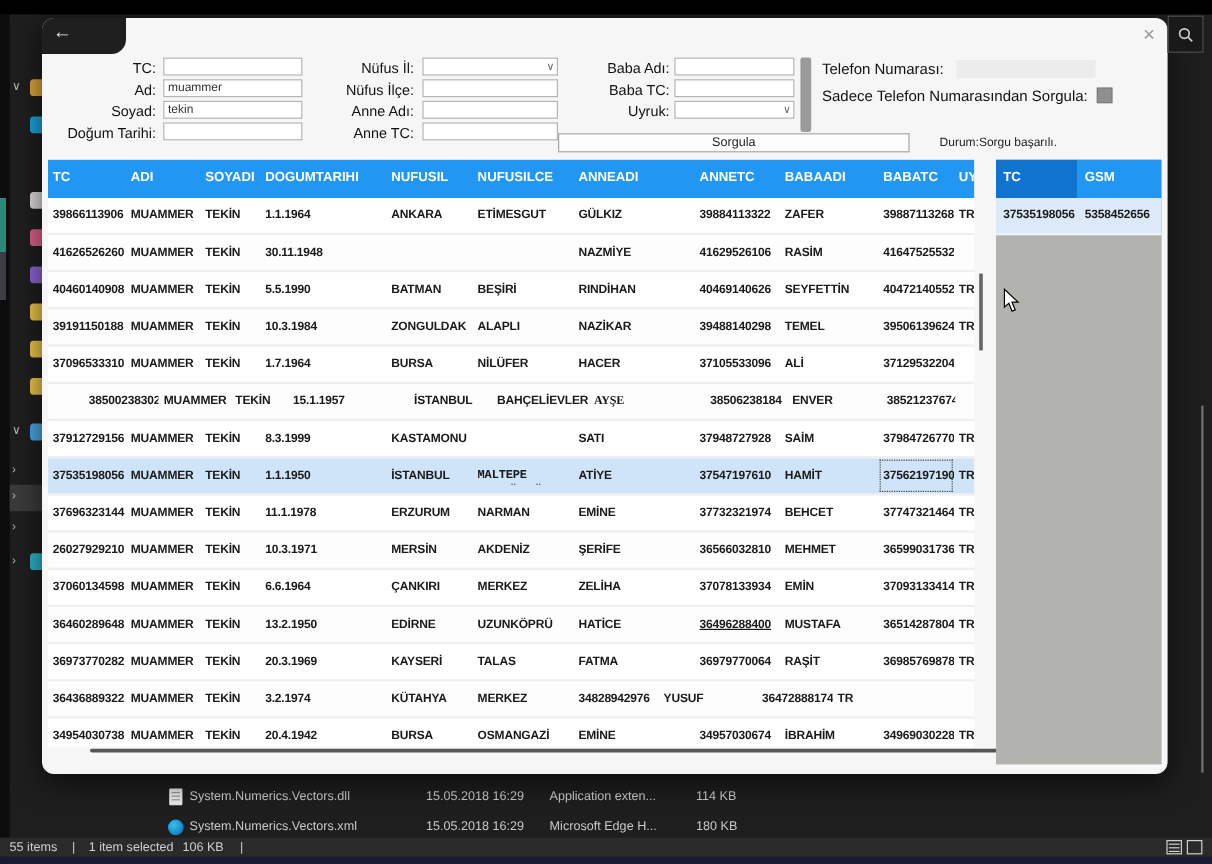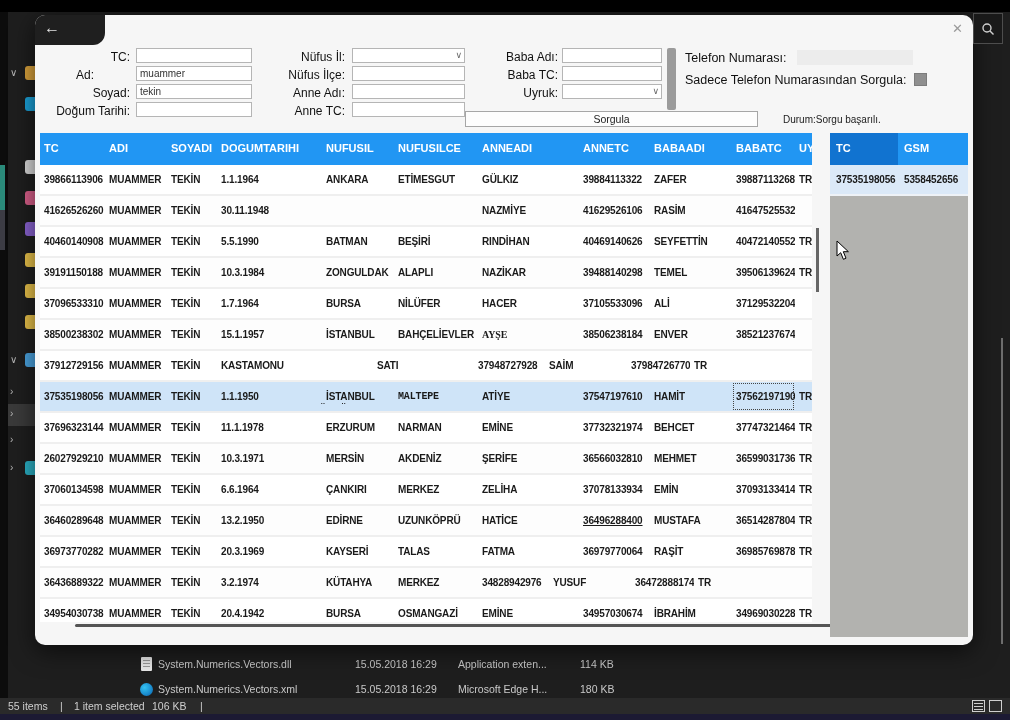--- a/index.html
+++ b/index.html
@@ -183,21 +183,21 @@
       <i></i>
     </div>
   <div class="view-ico" style="left:989px;"></div>
   <div id="bottom-strip"></div>
 
   <div id="dialog">
     <span id="dlg-close">✕</span>
 
     <span class="frm-label" style="left:5px;  top:35px; width:90px;">TC:</span>
     <input class="frm-input" style="left: 101px; top: 33px; width: 116px;" value="">
-    <span class="frm-label" style="left:5px;  top:53px; width:90px;text-align:center;">Ad:</span>
+    <span class="frm-label" style="left:5px;  top:53px; width:90px;">Ad:</span>
     <input class="frm-input" style="left: 101px; top: 51px; width: 116px;" value="muammer">
     <span class="frm-label" style="left:5px;  top:71px; width:90px;">Soyad:</span>
     <input class="frm-input" style="left: 101px; top: 69px; width: 116px;" value="tekin">
     <span class="frm-label" style="left:5px;  top:89px; width:90px;">Doğum Tarihi:</span>
     <input class="frm-input" style="left: 101px; top: 87px; width: 116px;" value="">
 
     <span class="frm-label" style="left:215px; top:35px; width:95px;">Nüfus İl:</span>
     <div class="frm-combo" style="left:317px; top:33px; width:113px;">
         <span class="dd">∨</span>
       </div>
@@ -300,36 +300,37 @@
           <div class="g-cell" style="width: 105px;">1.7.1964</div>
           <div class="g-cell" style="width: 72px;">BURSA</div>
           <div class="g-cell" style="width: 84px;">NİLÜFER</div>
           <div class="g-cell" style="width: 101px;">HACER</div>
           <div class="g-cell" style="width: 71px;">37105533096</div>
           <div class="g-cell" style="width: 82px;">ALİ</div>
           <div class="g-cell" style="width: 63px;">37129532204</div>
           <div class="g-cell" style="width: 17px;"></div>
         </div>
         <div class="g-row alt">
-          <div class="g-cell" style="width: 65px;">38500238302</div>
+          <div class="g-cell" style="width: 65px; margin-left: 30px;">38500238302</div>
           <div class="g-cell" style="width: 62px;">MUAMMER</div>
           <div class="g-cell" style="width: 50px;">TEKİN</div>
           <div class="g-cell" style="width: 105px;">15.1.1957</div>
           <div class="g-cell" style="width: 72px;">İSTANBUL</div>
           <div class="g-cell" style="width: 84px;">BAHÇELİEVLER</div>
           <div class="g-cell" style="width: 101px; font-family: Liberation Serif, serif;">AYŞE</div>
           <div class="g-cell" style="width: 71px;">38506238184</div>
           <div class="g-cell" style="width: 82px;">ENVER</div>
           <div class="g-cell" style="width: 63px;">38521237674</div>
           <div class="g-cell" style="width: 17px;"></div>
         </div>
         <div class="g-row">
           <div class="g-cell" style="width: 65px;">37912729156</div>
           <div class="g-cell" style="width: 62px;">MUAMMER</div>
           <div class="g-cell" style="width: 50px;">TEKİN</div>
+          <div class="g-cell" style="width: 105px;">8.3.1999</div>
           <div class="g-cell" style="width: 72px;">KASTAMONU</div>
           <div class="g-cell" style="width: 84px; margin-top: 44px;">TAŞKÖPRÜ</div>
           <div class="g-cell" style="width: 101px;">SATI</div>
           <div class="g-cell" style="width: 71px;">37948727928</div>
           <div class="g-cell" style="width: 82px;">SAİM</div>
           <div class="g-cell" style="width: 63px;">37984726770</div>
           <div class="g-cell" style="width: 17px;">TR</div>
         </div>
         <div class="g-row alt sel">
           <div class="g-cell" style="width: 65px;">37535198056</div>

